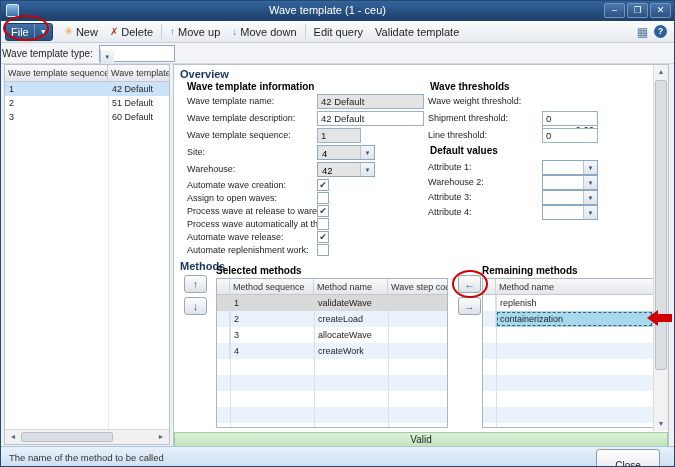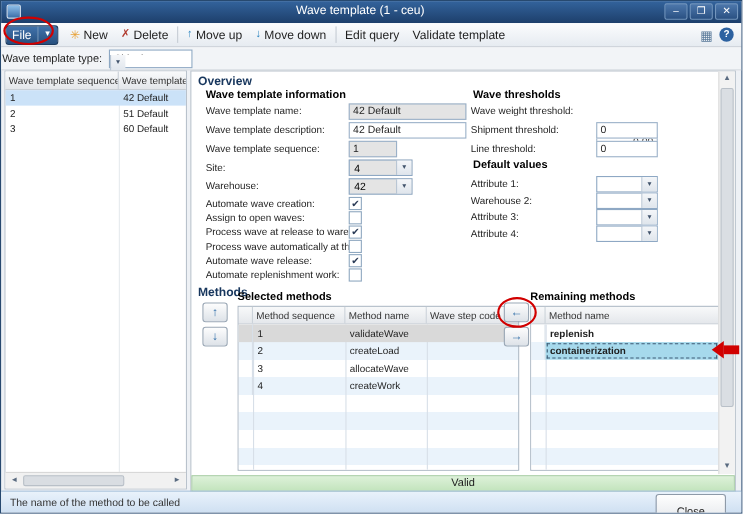--- a/index.html
+++ b/index.html
@@ -97,21 +97,21 @@
   .mh { padding:3px 0 0 3px; border-right:1px solid #ccd3da; overflow:hidden; white-space:nowrap; }
   .mh.selcol { width:13px; } .mh.c-seq { width:84px; } .mh.c-name { width:74px; } .mh.c-code { flex:1; border-right:none; }
   .mh.c-rname { flex:1; border-right:none; }
   .mt-body { position:absolute; top:16px; left:0; right:0; bottom:0;
              background:repeating-linear-gradient(180deg,#fff 0 16px,#eaf3fb 16px 32px); }
   .vline { position:absolute; top:16px; bottom:0; width:1px; background:#d7dfe8; }
   .mrow { position:absolute; left:0; right:0; height:16px; display:flex; font-size:9px; color:#1e1e1e; }
   .mrow .selcol { width:13px; border-right:1px solid #d7dfe8; }
   .mrow .c-seq { width:84px; padding:3px 0 0 4px; }
   .mrow .c-name { width:74px; padding:3px 0 0 4px; }
-  .mrow .c-rname { flex:1; padding:3px 0 0 4px;font-weight:bold; }
+  .mrow .c-rname { flex:1; padding:3px 0 0 4px; }
   .mrow.cur { background:#d9d9d9; }
   .cell-hl { background:#a6d9ec; outline:1px dashed #3c5a74; outline-offset:-2px; }
 
   .valid-bar { position:absolute; left:0; right:0; top:367px; height:15px;
                background:linear-gradient(#ddf1d9,#c3e4bd); border:1px solid #a4cba0;
                text-align:center; font-size:10px; line-height:13px; color:#1e1e1e; }
 
   .vscroll { position:absolute; right:0; top:0; width:15px; height:366px; background:#f2f2f2;
              border-left:1px solid #dcdcdc; }
   .vs-btn { position:absolute; left:0; width:14px; height:14px; font-size:7px; color:#5a6b80;
@@ -299,21 +299,21 @@
     <span class="sec-title" style="left:6px; top:195px">Methods</span>
 
     <div class="arrow-btn" style="left:10px; top:210px">
       <span>↑</span>
     </div>
     <div class="arrow-btn" style="left:10px; top:232px">
       <span>↓</span>
     </div>
 
     <span class="tbl-label" style="left:42px; top:200px">Selected methods</span>
-    <div class="mtable" style="left:42px; top:213px; width:256px; height:150px">
+    <div class="mtable" style="left:42px; top:213px; width:232px; height:150px">
       <div class="mt-header">
         <span class="mh selcol"></span>
         <span class="mh c-seq">Method sequence</span>
         <span class="mh c-name">Method name</span>
         <span class="mh c-code">Wave step code</span>
       </div>
       <div class="mt-body"></div>
       <div class="vline" style="left:13px"></div>
       <div class="vline" style="left:97px"></div>
       <div class="vline" style="left:171px"></div>

